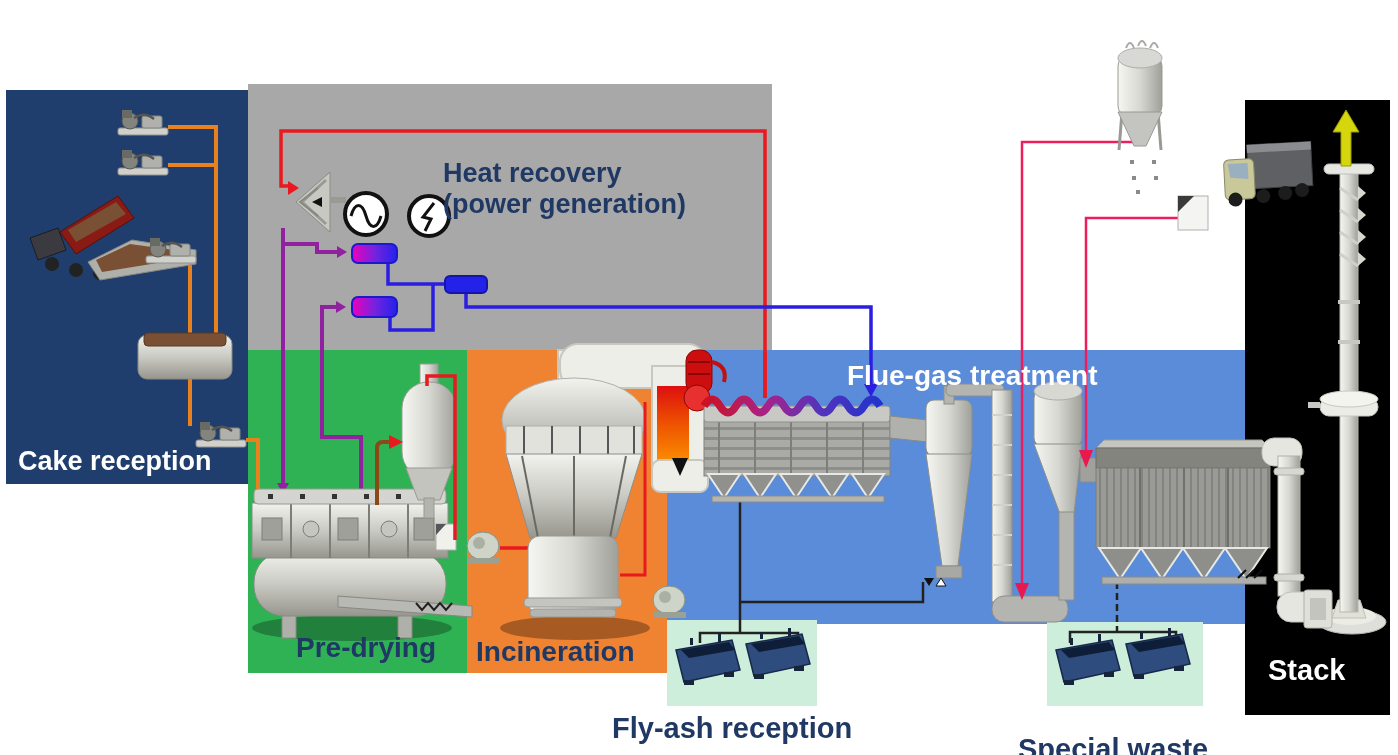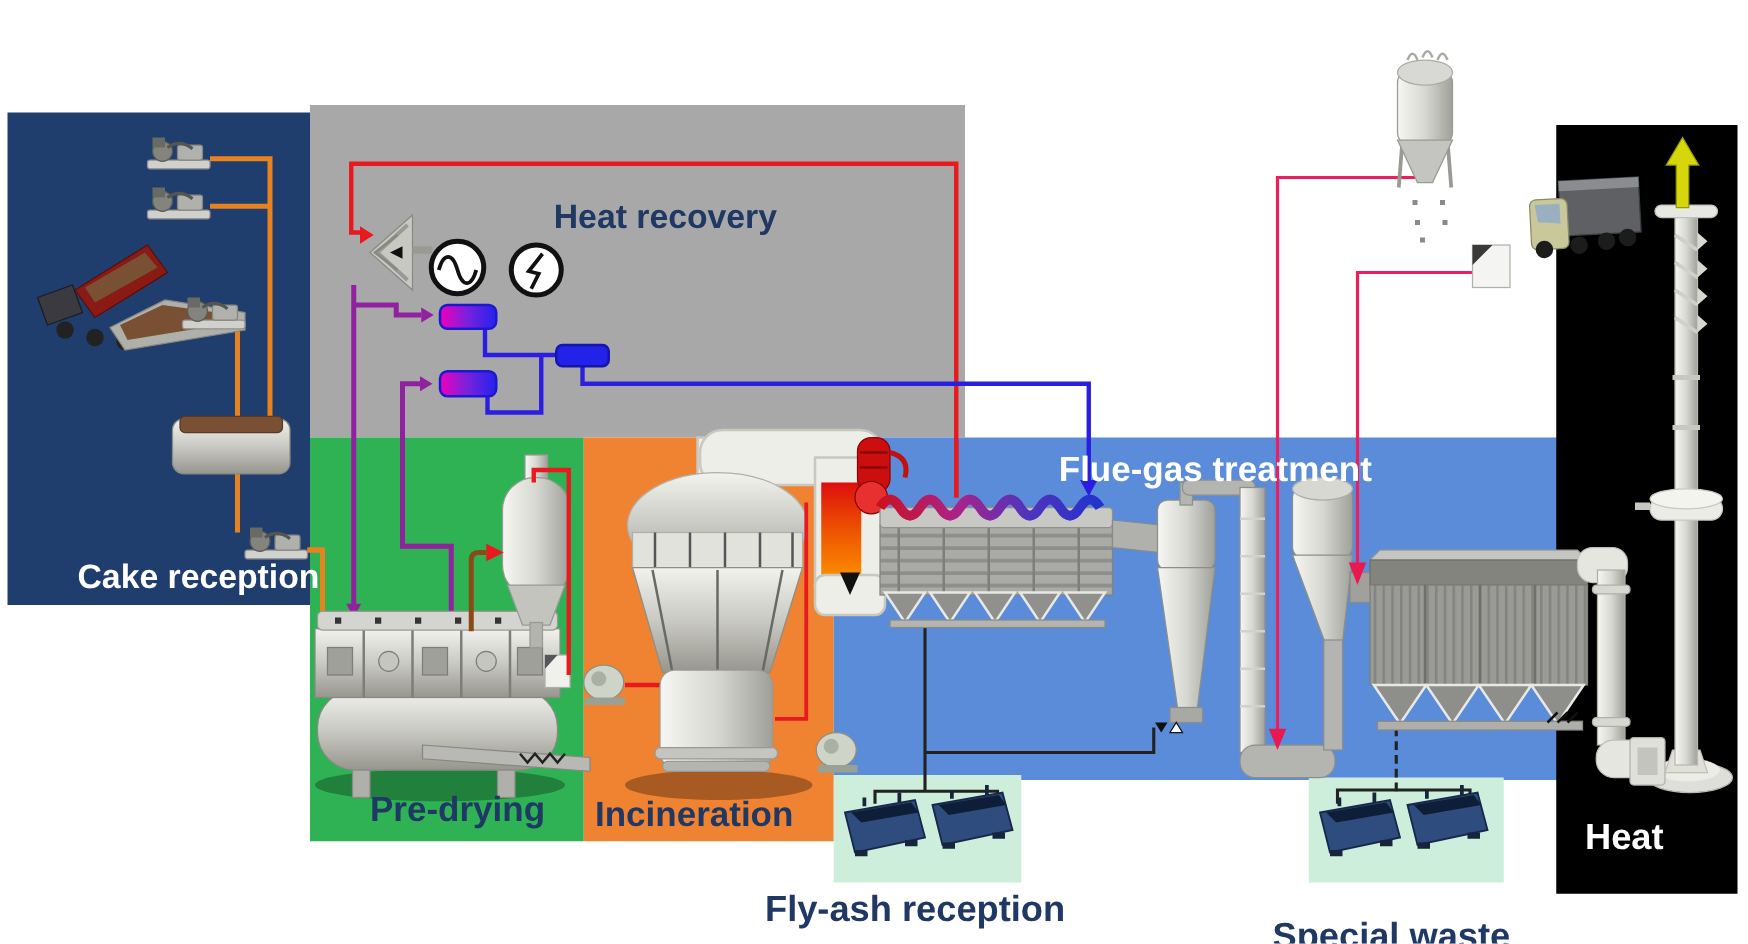--- a/index.html
+++ b/index.html
@@ -385,24 +385,25 @@
     </g>
     <polygon points="1346,110 1333,132 1341,132 1341,166 1351,166 1351,132 1359,132" fill="#d6d60c" stroke="#9a9a06"></polygon>
   </g>
 
   <use href="#skip" x="676" y="636"></use>
   <use href="#skip" x="746" y="630"></use>
   <use href="#skip" x="1056" y="636"></use>
   <use href="#skip" x="1126" y="630"></use>
 </svg>
 
-<div class="lbl white small" style="left:18px;top:446px;margin-left:44px;">Cake reception</div>
+<div class="lbl white small" style="left:18px;top:446px;">Cake reception</div>
 <div class="lbl navy small" style="left:443px;top:134px;margin-top:24px;">
   <div>Heat recovery</div>
+  <div>(power generation)</div>
 </div>
 <div class="lbl navy" style="left:296px;top:632px;text-align:right;">Pre-drying</div>
 <div class="lbl navy" style="left:476px;top:636px;">Incineration</div>
 <div class="lbl white" style="left:847px;top:360px;text-align:center;">Flue-gas treatment</div>
 <div class="lbl navy" style="left:612px;top:712px;font-size:29px;">Fly-ash reception</div>
 <div class="lbl navy" style="left:1018px;top:733px;font-size:29px;">Special waste</div>
-<div class="lbl white" style="left:1268px;top:654px;font-size:29px;">Heat</div>
+<div class="lbl white" style="left:1268px;top:654px;font-size:29px;">Stack</div>
 
 </div>
 
 </body></html>

